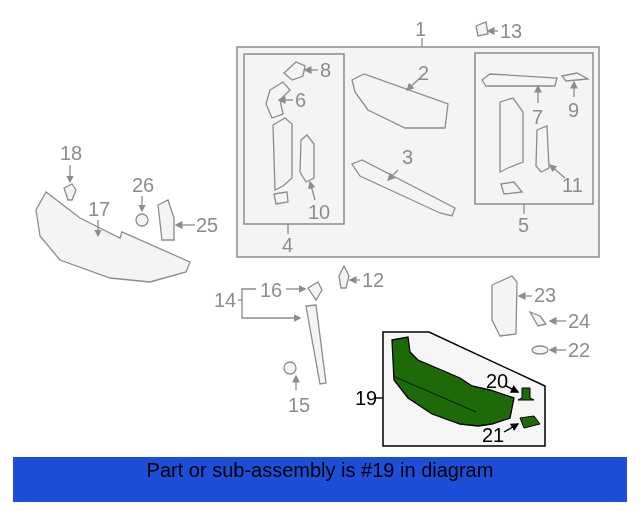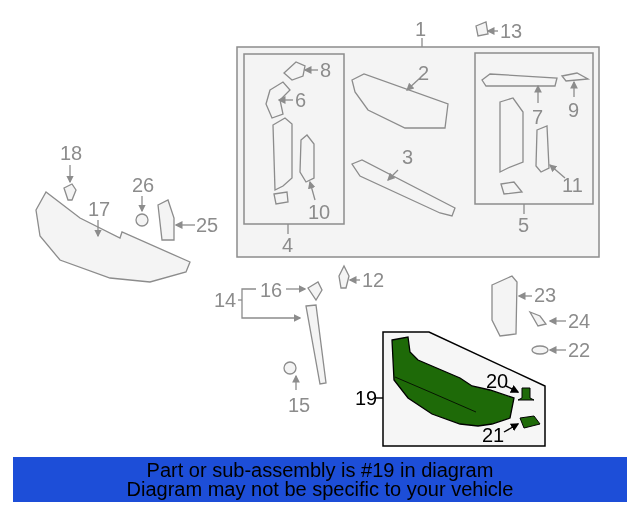--- a/index.html
+++ b/index.html
@@ -187,14 +187,13 @@
     <line class="lead-hl" x1="506" y1="386" x2="518" y2="392" marker-end="url(#arrk)"></line>
     <text class="callout-hl" x="486" y="388">20</text>
     <path d="M520,418 L534,416 L540,424 L524,428 Z" fill="#1e6a08" stroke="#000" stroke-width="1"></path>
     <line class="lead-hl" x1="504" y1="432" x2="518" y2="424" marker-end="url(#arrk)"></line>
     <text class="callout-hl" x="482" y="442">21</text>
   </g>
 </svg>
 
 <div id="banner">
   <div>Part or sub-assembly is #19 in diagram</div>
-  <div>Diagram may not be specific to your vehicle</div>
 </div>
 
 </body></html>

